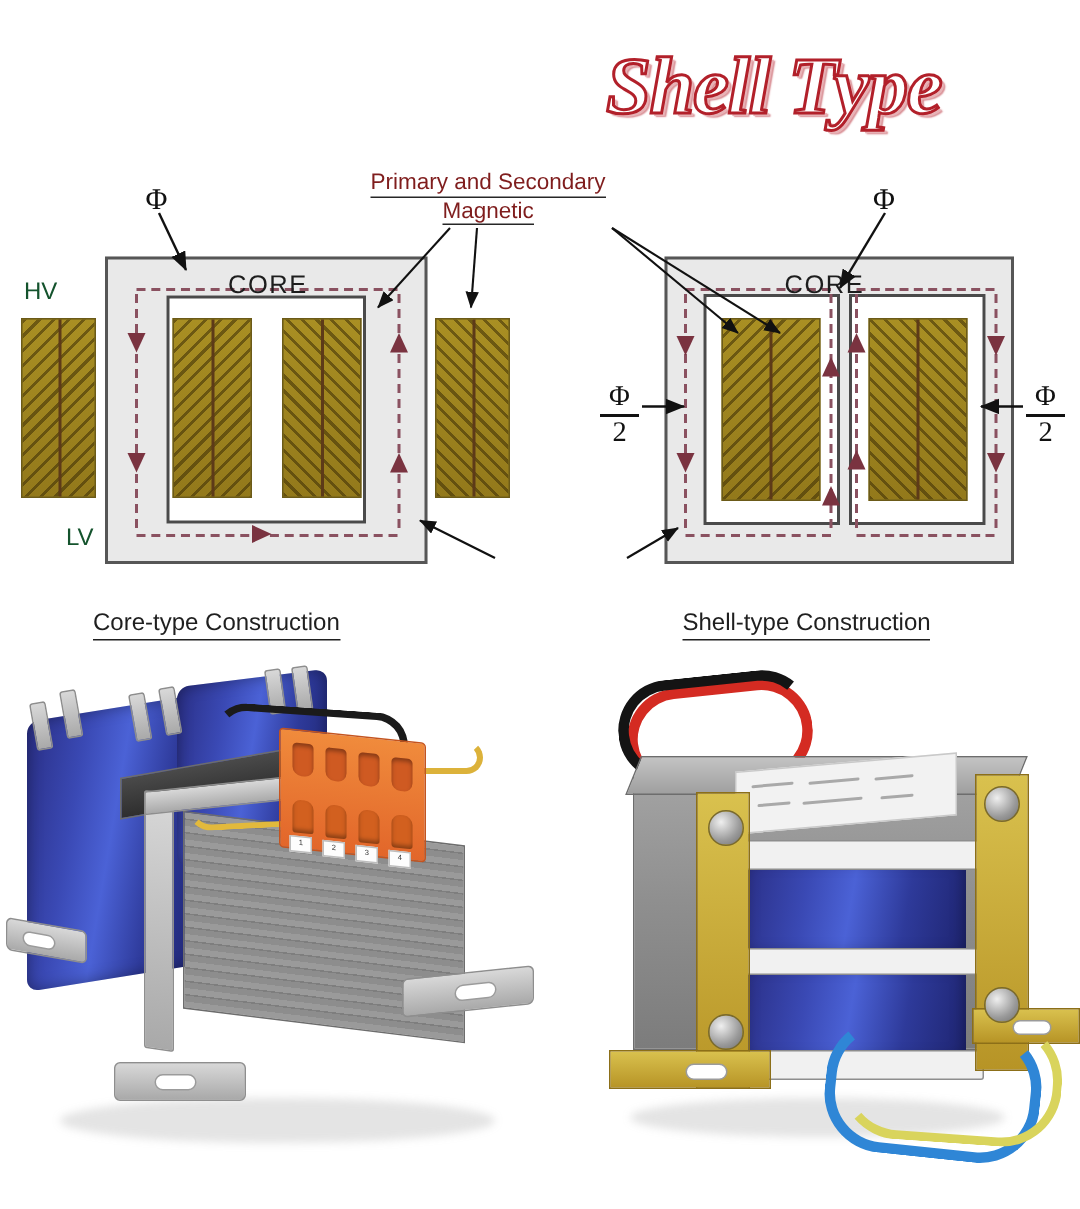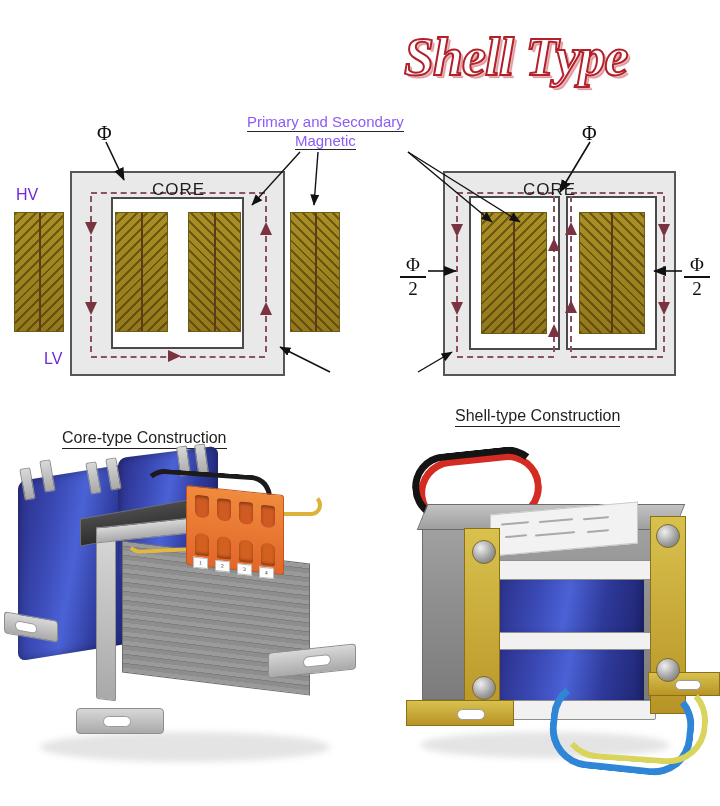--- a/index.html
+++ b/index.html
@@ -68,25 +68,25 @@
 
   .arrow{position:absolute;width:0;height:0;}
   .arrow.down{border-left:6px solid transparent;border-right:6px solid transparent;border-top:13px solid #7a3340;}
   .arrow.up{border-left:6px solid transparent;border-right:6px solid transparent;border-bottom:13px solid #7a3340;}
   .arrow.right{border-top:6px solid transparent;border-bottom:6px solid transparent;border-left:13px solid #7a3340;}
 
   .corelabel{
     position:absolute;font-size:17px;color:#1d1d1d;letter-spacing:1px;
     font-family:"Liberation Sans", sans-serif;
   }
-  .vlabel{position:absolute;font-size:16px;color:#6d28d9;font-family:"Liberation Sans", sans-serif;}
+  .vlabel{position:absolute;font-size:16px;color:#14532d;font-family:"Liberation Sans", sans-serif;}
   .phi{position:absolute;font-size:20px;color:#111;font-family:"Liberation Serif", serif;}
 
   .callout{
-    position:absolute;font-size:15px;color:#8b5cf6;line-height:1.18;
+    position:absolute;font-size:15px;color:#7f1d1d;line-height:1.18;
     text-align:center;white-space:nowrap;
   }
   .callout span{border-bottom:1.5px solid #262626;display:inline-block;}
   .caption{
     position:absolute;font-size:16px;color:#1f1f1f;white-space:nowrap;
   }
   .caption span{border-bottom:1.5px solid #1f1f1f;display:inline-block;padding-bottom:1px;}
 
   .frac{position:absolute;text-align:center;font-family:"Liberation Serif", serif;font-size:19px;color:#111;}
   .frac .num{display:block;line-height:1.05;}
@@ -162,21 +162,21 @@
     </div>
     <div class="winding mirror" style="left:290px;top:212px;width:50px;height:120px;">
       <div class="seam" style="left:24px;"></div>
     </div>
 
     <div class="vlabel" style="left:16px;top:186px;">HV</div>
     <div class="vlabel" style="left:44px;top:350px;">LV</div>
 
     <div class="phi" style="left:97px;top:122px;">Φ</div>
 
-    <div class="caption" style="left:62px;top:429px;">
+    <div class="caption" style="left:62px;top:407px;">
       <span>Core-type Construction</span>
     </div>
   </div>
 
   <div class="diagram" id="shell-diagram">
 
     <div class="coreframe" style="left:443px;top:171px;width:233px;height:205px;"></div>
 
     <div class="window" style="left:469px;top:196px;width:91px;height:154px;"></div>
     <div class="window" style="left:566px;top:196px;width:91px;height:154px;"></div>

